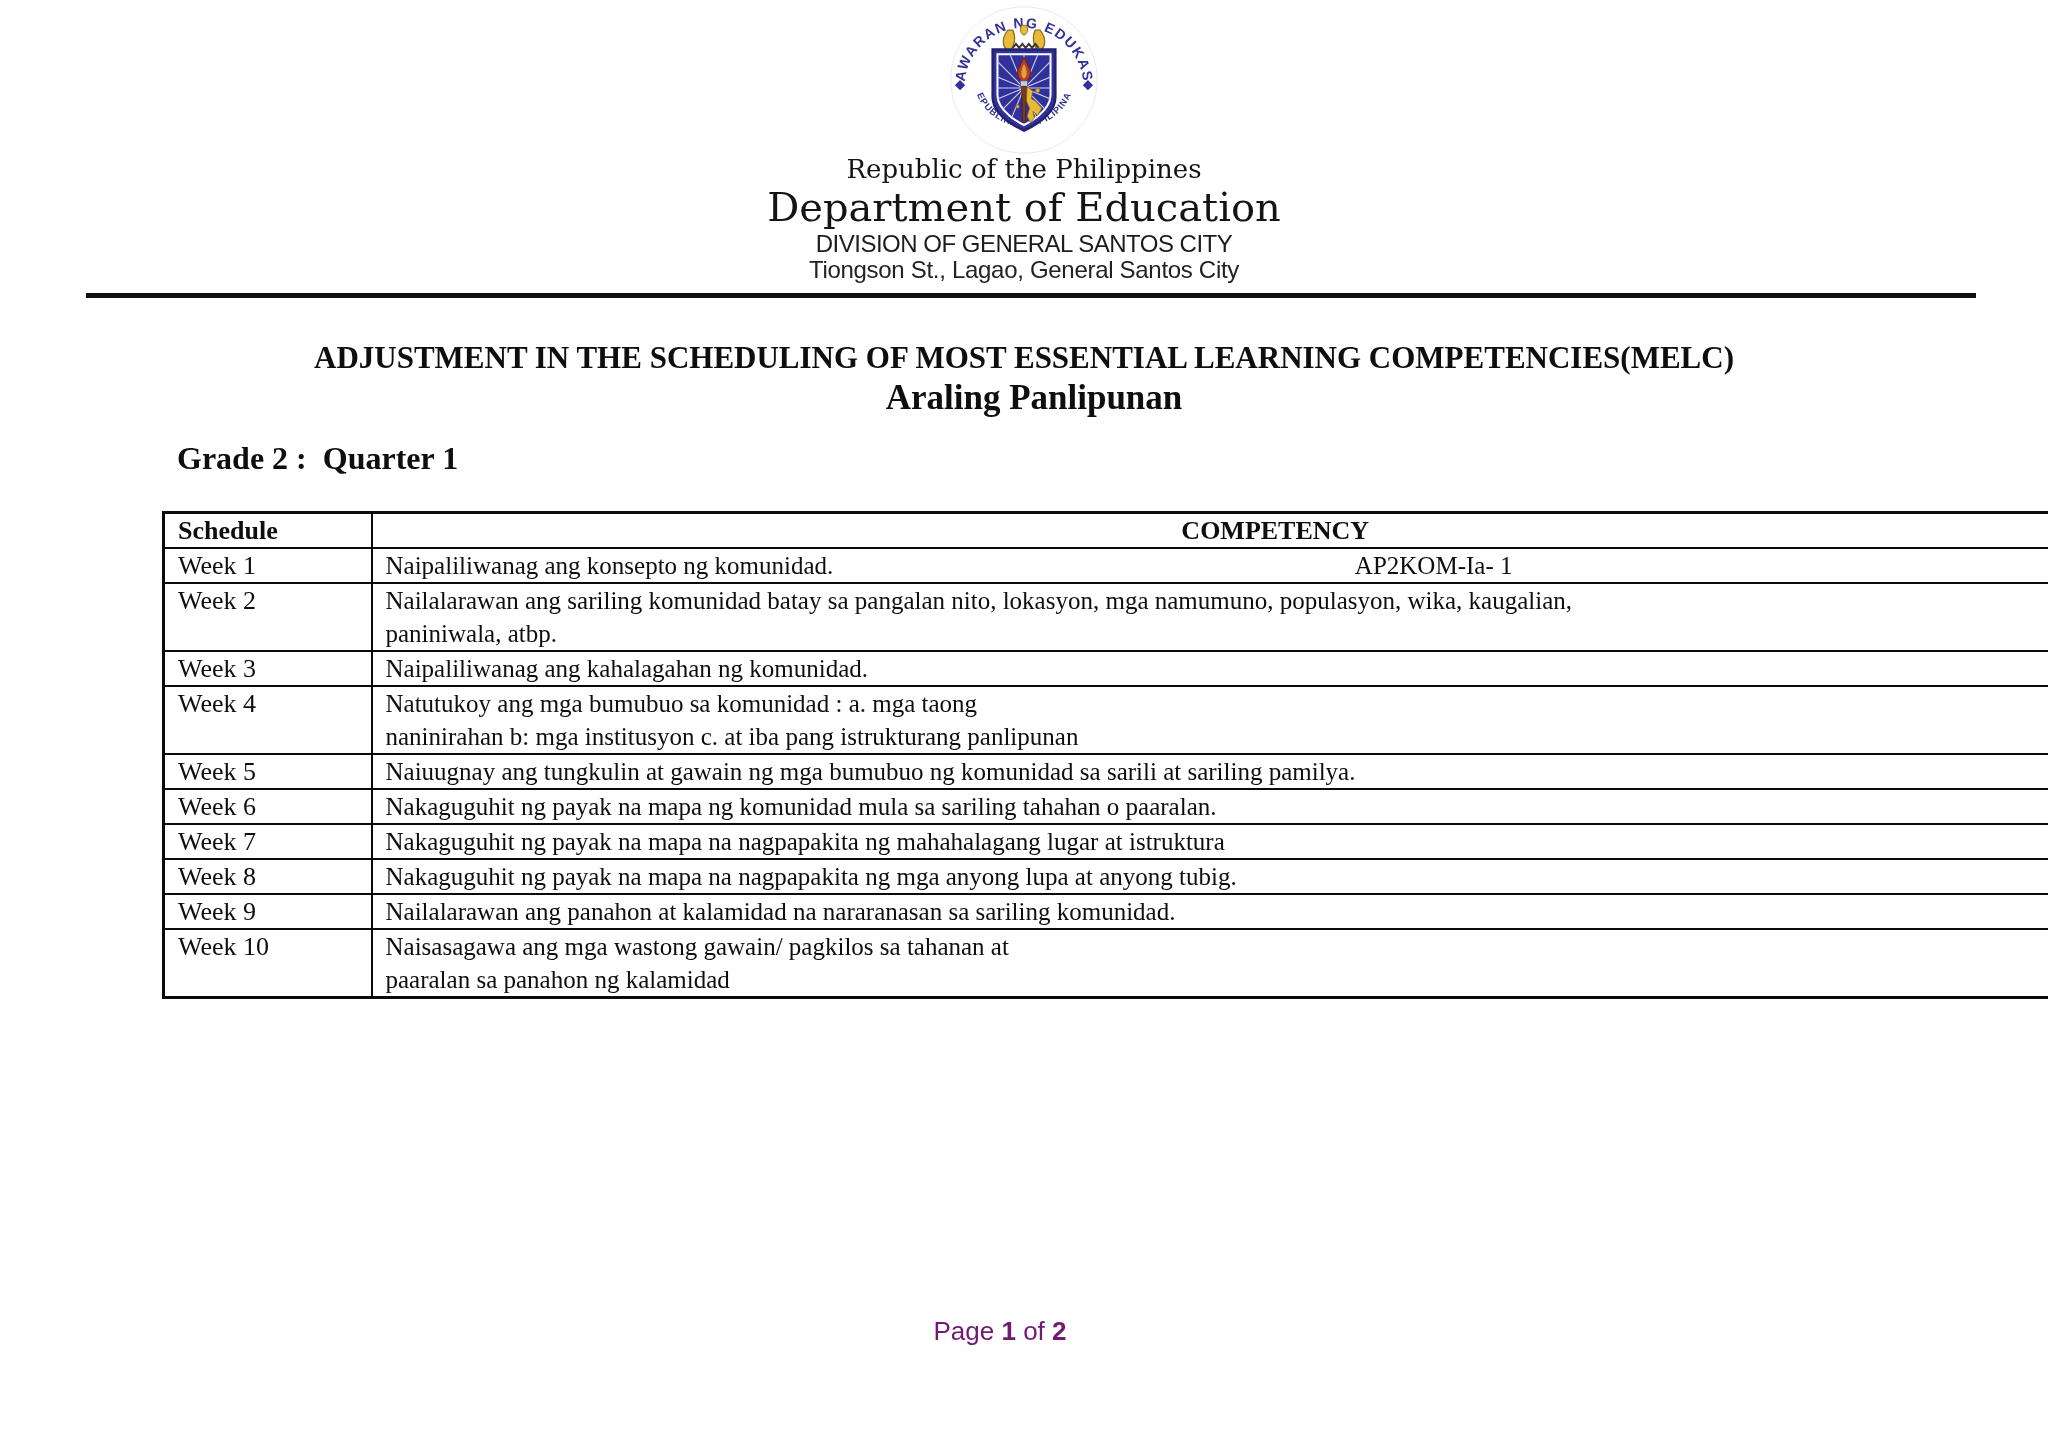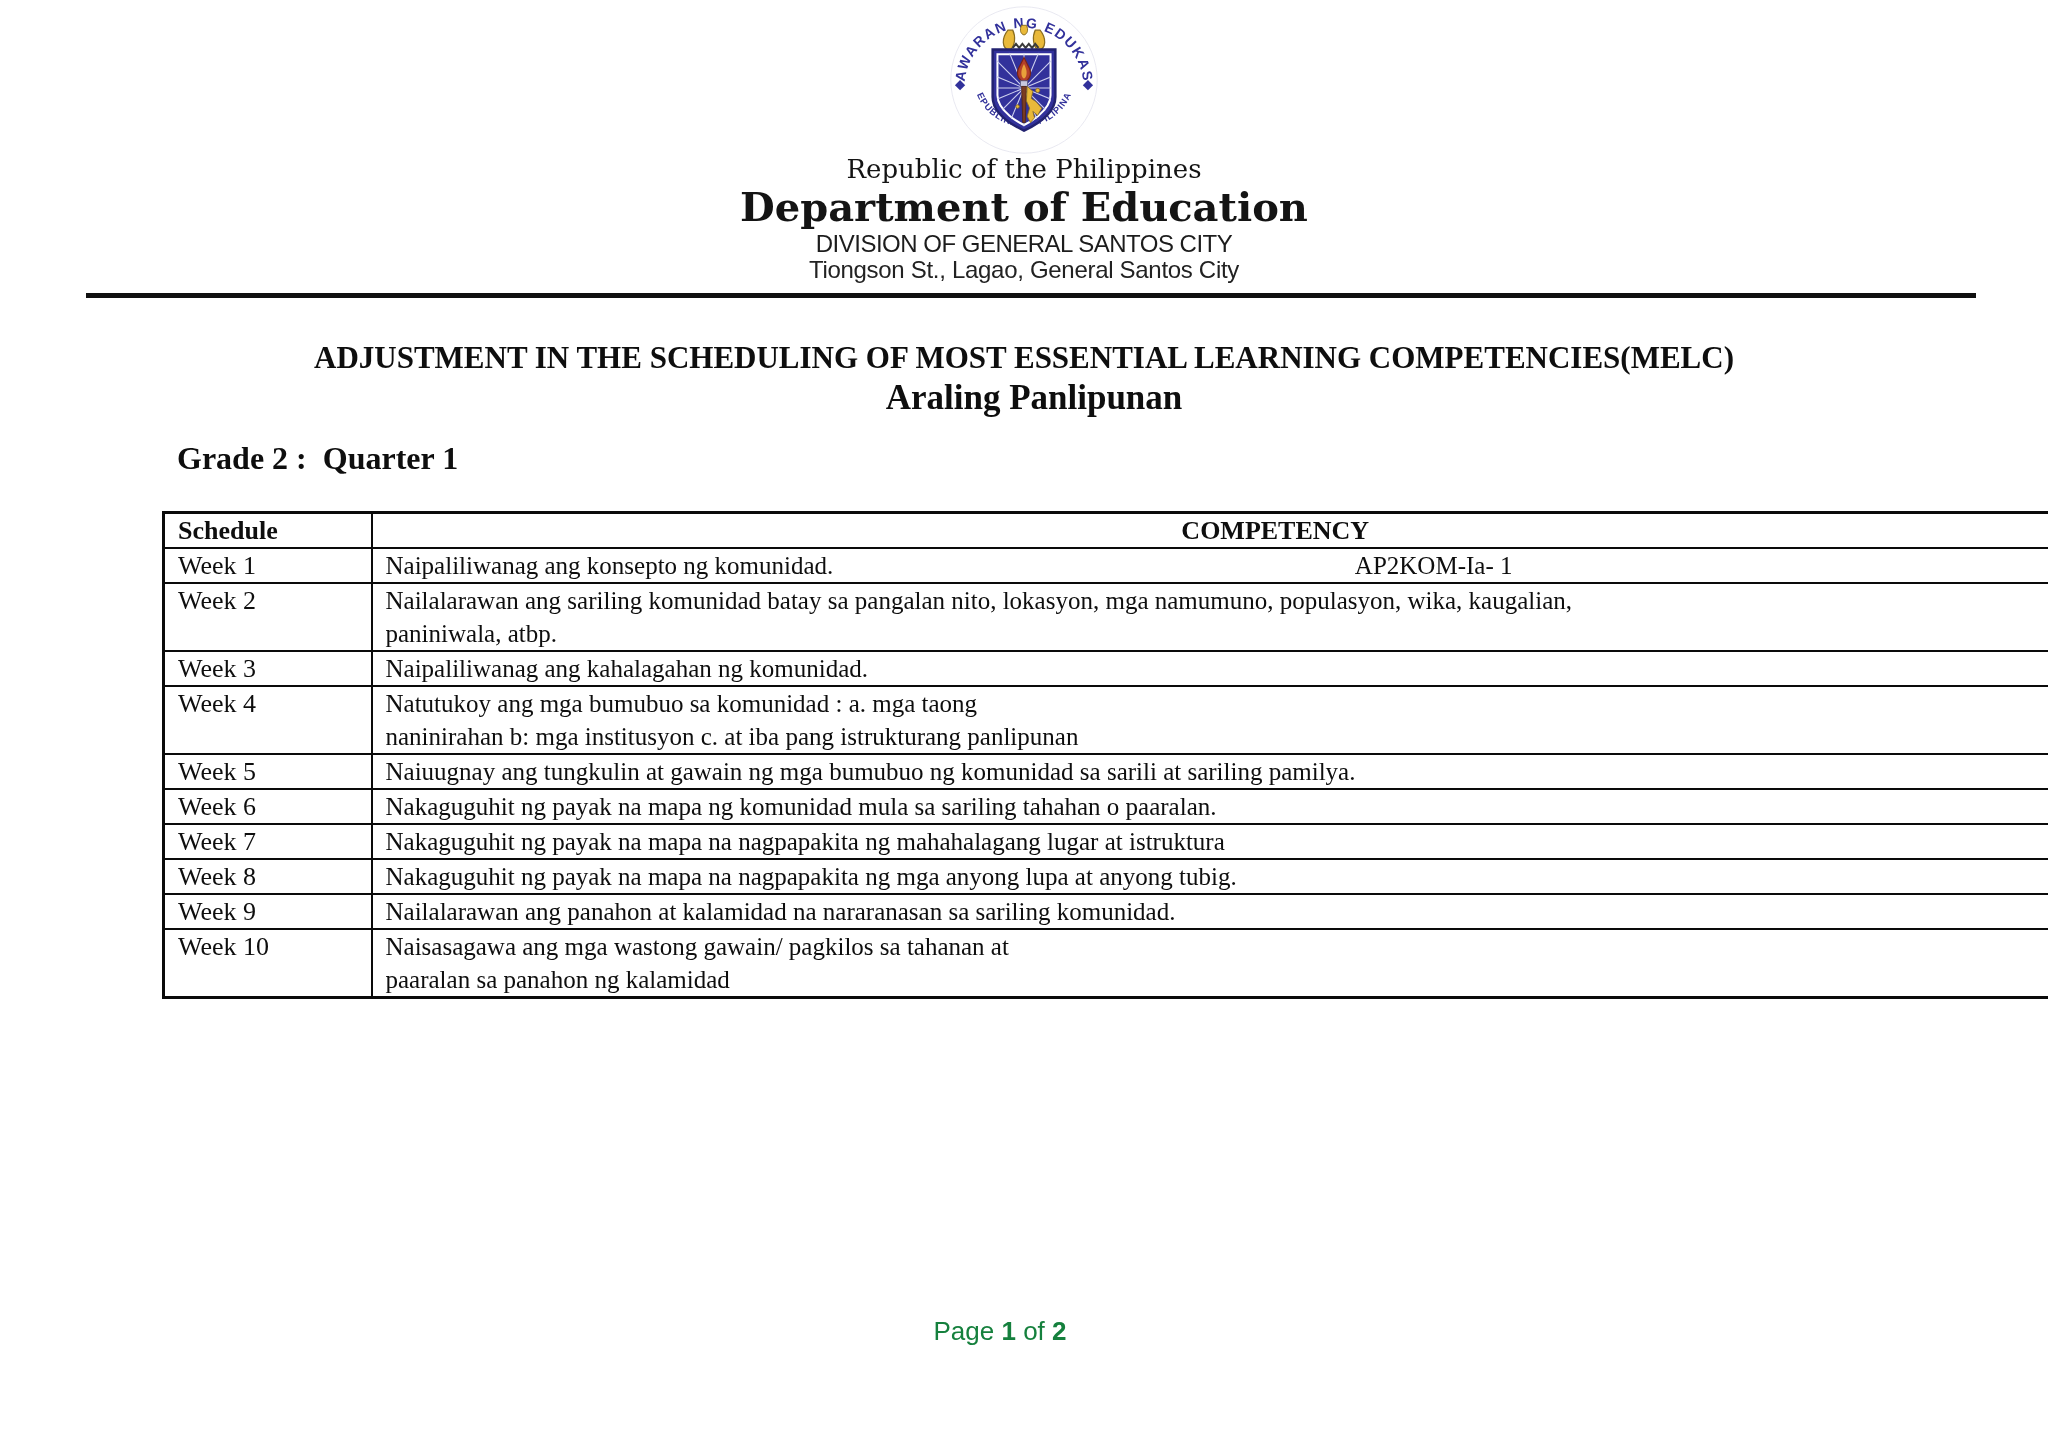--- a/index.html
+++ b/index.html
@@ -18,21 +18,21 @@
     text-align: center;
   }
   .seal { display: block; margin: 0 auto; }
   .republic-line {
     font-family: "DejaVu Serif", serif;
     font-weight: normal; font-size: 26px; line-height: 30px;
     letter-spacing: 0px; color: #141414;
   }
   .department-line {
     font-family: "DejaVu Serif", serif;
-    font-weight: bold; font-size: 40px; line-height: 46px;
+    font-weight: normal; font-size: 40px; line-height: 46px;
     color: #141414;
   }
   .division-line {
     font-family: "Liberation Sans", sans-serif;
     font-size: 24px; line-height: 28px; letter-spacing: -0.5px;
     color: #1c1c1c;
   }
   .address-line {
     font-family: "Liberation Sans", sans-serif;
     font-size: 24px; line-height: 24px; letter-spacing: -0.3px;
@@ -81,21 +81,21 @@
   .melc-code {
     position: absolute; left: 54.5%; top: 0;
     line-height: 33px; white-space: nowrap;
   }
 
   
   .page-footer {
     position: absolute; top: 1316px; left: 0; width: 2000px;
     text-align: center;
     font-family: "Liberation Sans", sans-serif;
-    font-size: 26px; color: #15803d;
+    font-size: 26px; color: #701a75;
   }
   .page-footer b { font-weight: bold; }
 </style>
 </head>
 <body>
 
 <div class="letterhead">
 
   <svg class="seal" width="162" height="148" viewBox="0 0 200 184">
     <circle cx="100" cy="92" r="91" fill="#ffffff" stroke="#e3e3ee" stroke-width="1"></circle>

